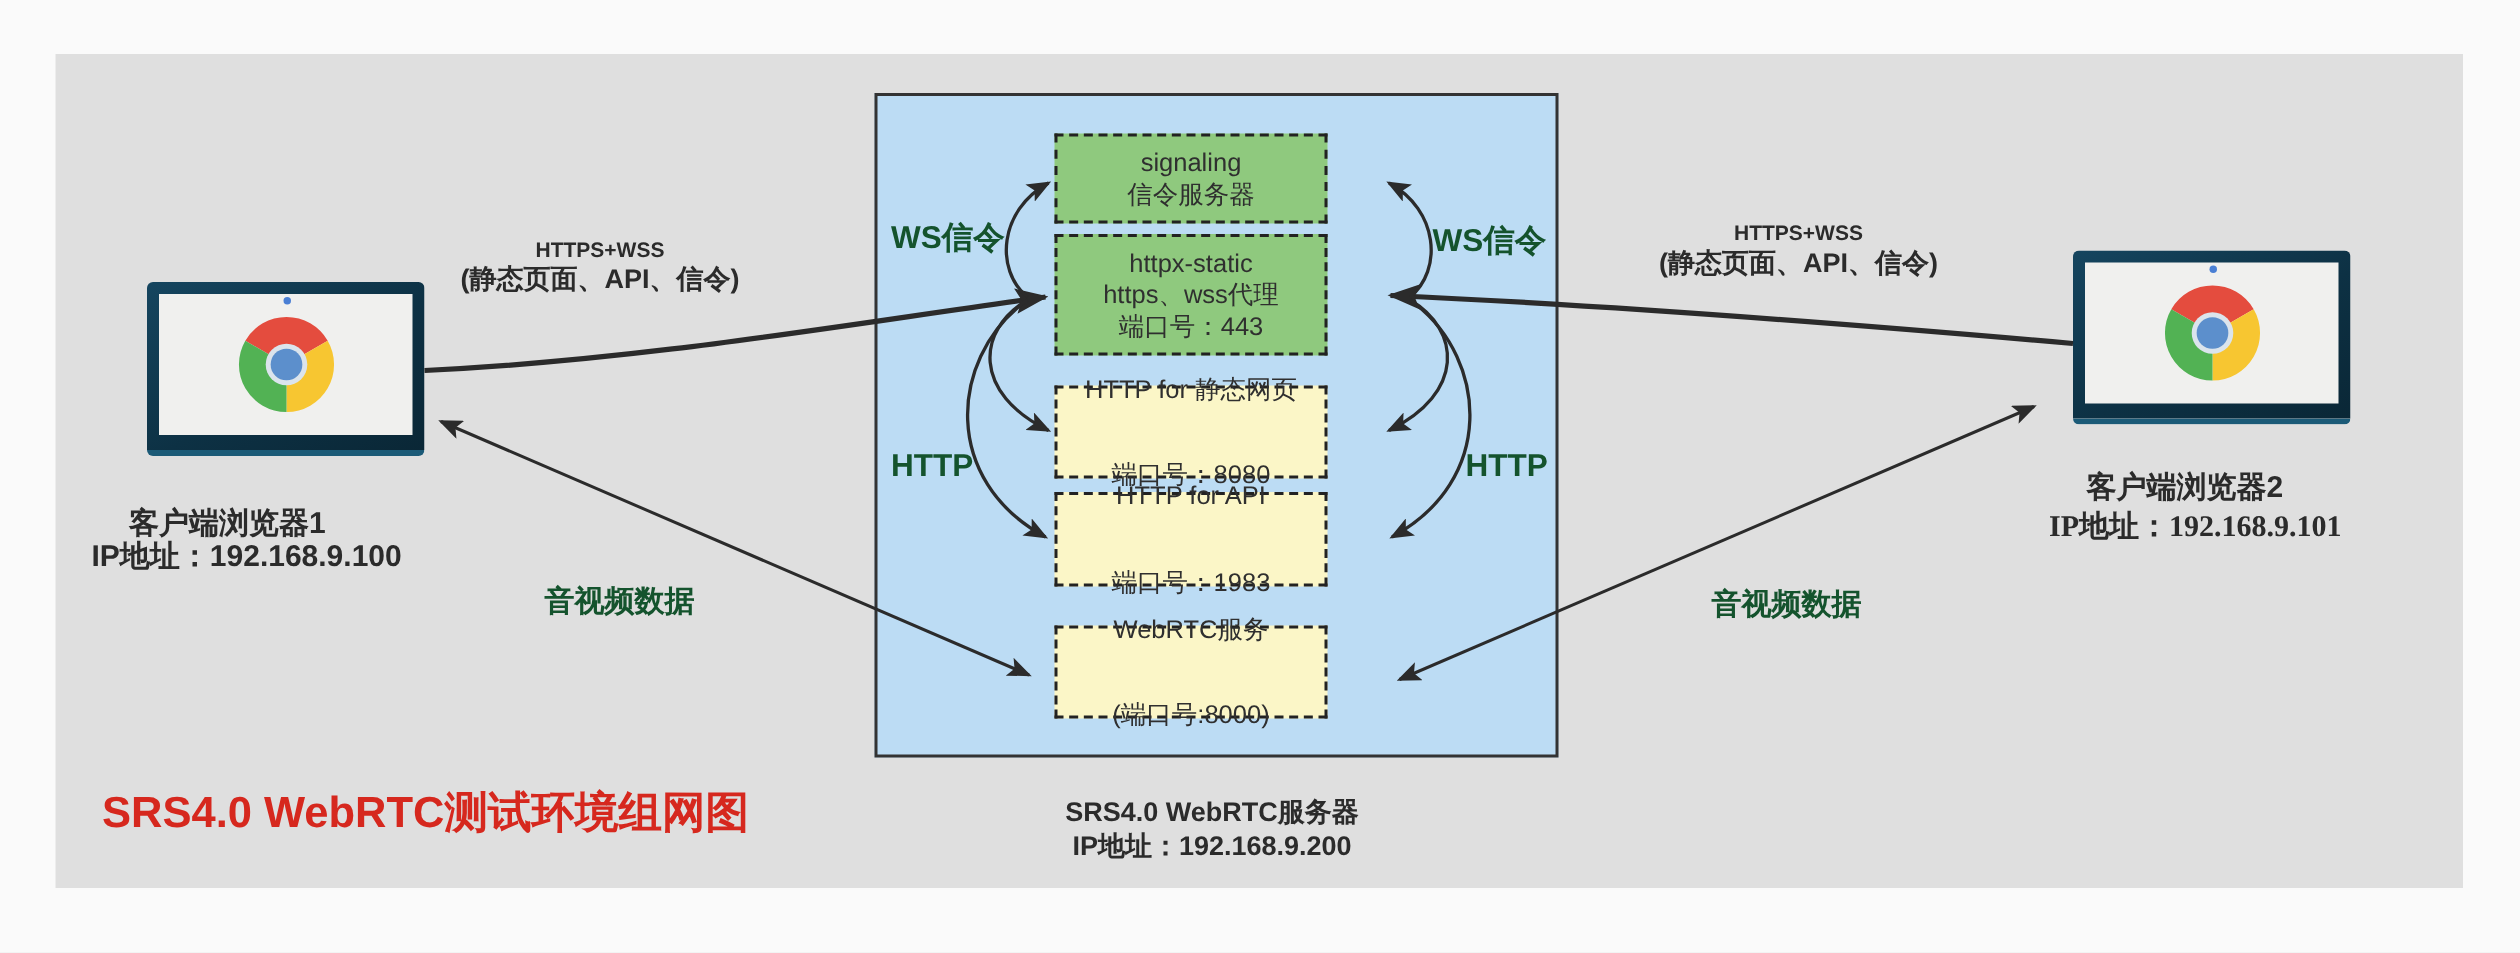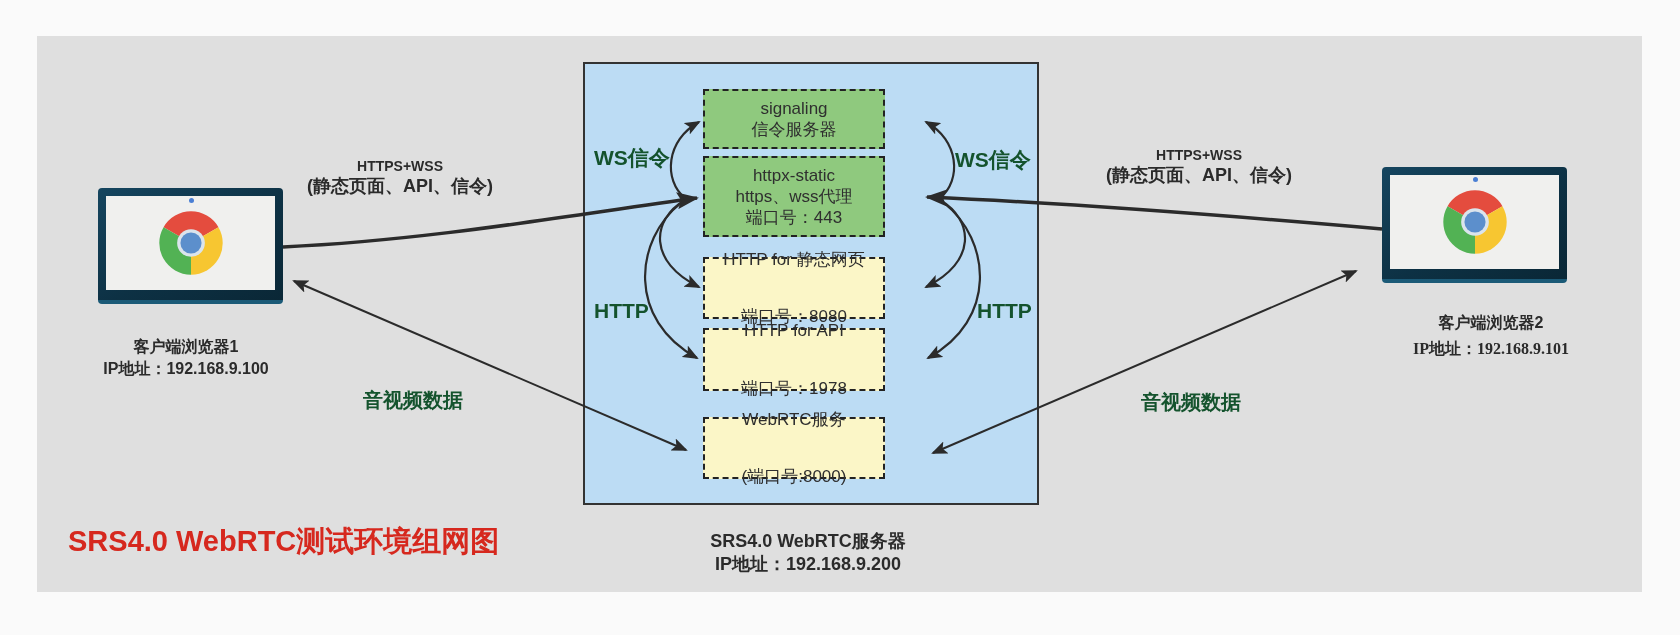--- a/index.html
+++ b/index.html
@@ -41,21 +41,21 @@
     font-weight: 700; font-size: 18px; line-height: 1.25; color: #2b2b2b; }
   .monitor { position: absolute; width: 185px; height: 116px; border-radius: 4px;
     background: linear-gradient(150deg, #15455f 0%, #0d3144 55%, #0a2736 100%);
     border-bottom: 4px solid #1b5a77; padding: 8px 8px 10px 8px; }
   .monitor-1 { left: 98px; top: 188px; }
   .monitor-2 { left: 1382px; top: 167px; }
   .screen { position: relative; width: 100%; height: 100%; background: #f0f0ee;
     display: flex; align-items: center; justify-content: center; }
   .cam-dot { position: absolute; top: 2px; left: 50%; width: 5px; height: 5px; margin-left: -2px;
     border-radius: 50%; background: #4a7fd4; }
-  .client-label { position: absolute; text-align: center; font-weight: 700; font-size: 16px;
+  .client-label { position: absolute; text-align: left; font-weight: 700; font-size: 20px;
     line-height: 1.1; color: #2b2b2b; white-space: nowrap; }
   .cl1-name { left: 86px; top: 338px; width: 200px; }
   .cl1-ip   { left: 61px; top: 360px; width: 250px; }
   .cl2-name { left: 1391px; top: 314px; width: 200px; }
   .cl2-ip   { left: 1366px; top: 340px; width: 250px; font-family: Liberation Serif, serif; }
   svg.wires { position: absolute; left: 0; top: 0; pointer-events: none; }
   svg.wires path.wire { fill: none; stroke: #2b2b2b; }
 </style>
 </head>
 <body>
@@ -73,21 +73,21 @@
     <div>httpx-static</div>
     <div>https、wss代理</div>
     <div>端口号：443</div>
   </div>
   <div class="node yellow n-http-static">
     <div>HTTP for 静态网页</div>
     <div>端口号：8080</div>
   </div>
   <div class="node yellow n-http-api">
     <div>HTTP for API</div>
-    <div>端口号：1978</div>
+    <div>端口号：1983</div>
   </div>
   <div class="node yellow n-webrtc">
     <div>WebRTC服务</div>
     <div>(端口号:8000)</div>
   </div>
 
   <div class="lbl lbl-ws-left">WS信令</div>
   <div class="lbl lbl-ws-right">WS信令</div>
   <div class="lbl lbl-http-left">HTTP</div>
   <div class="lbl lbl-http-right">HTTP</div>

